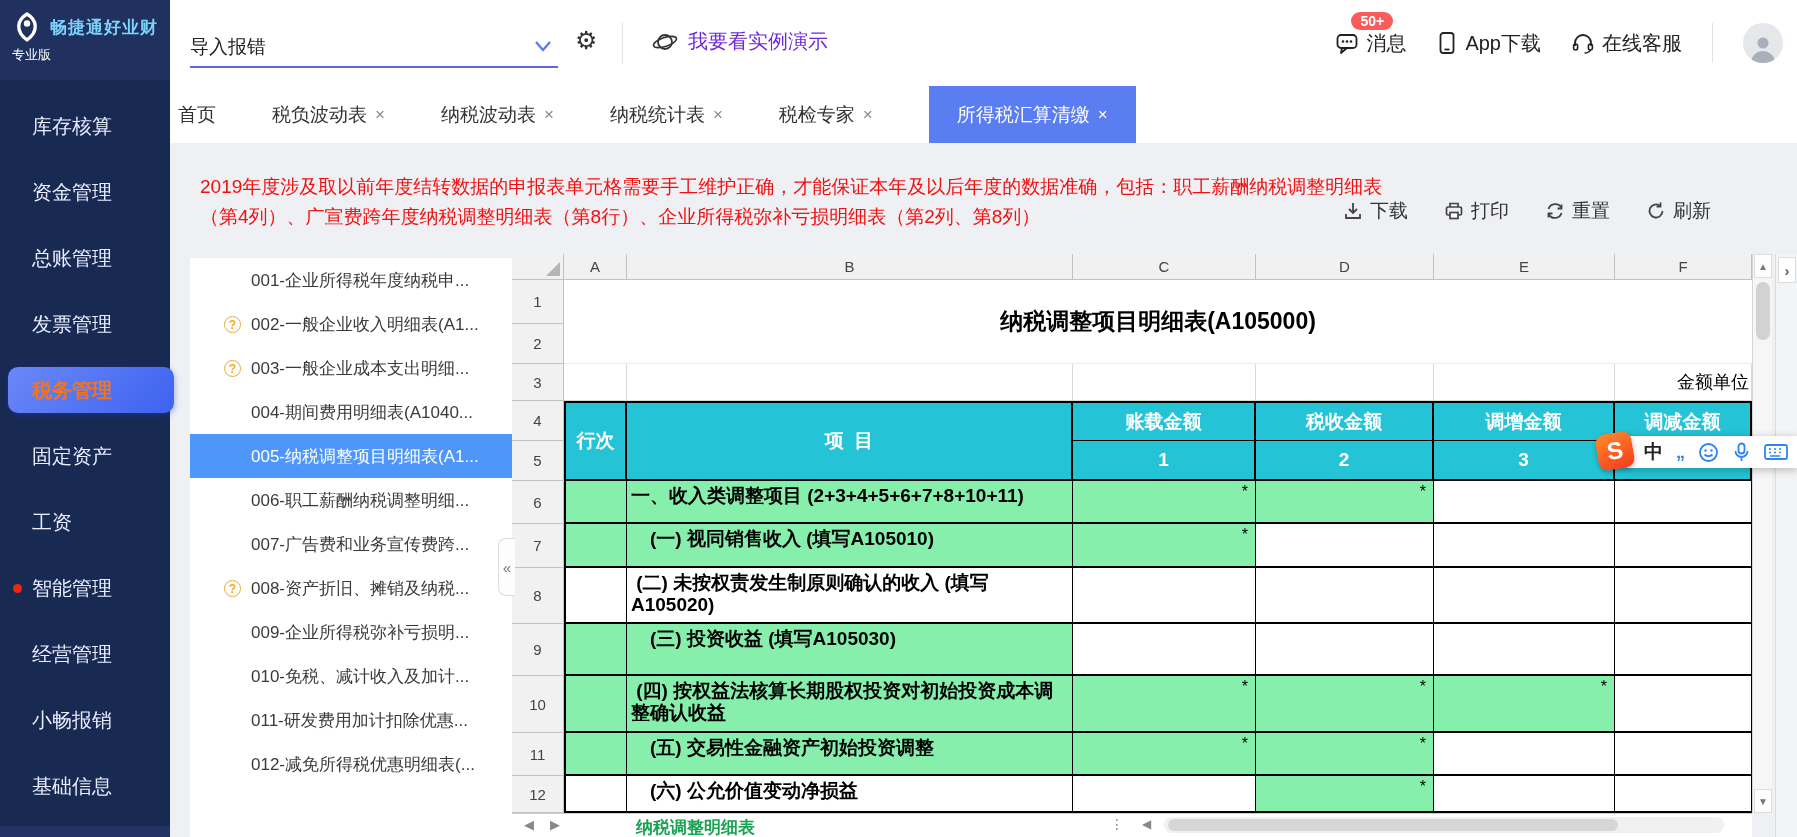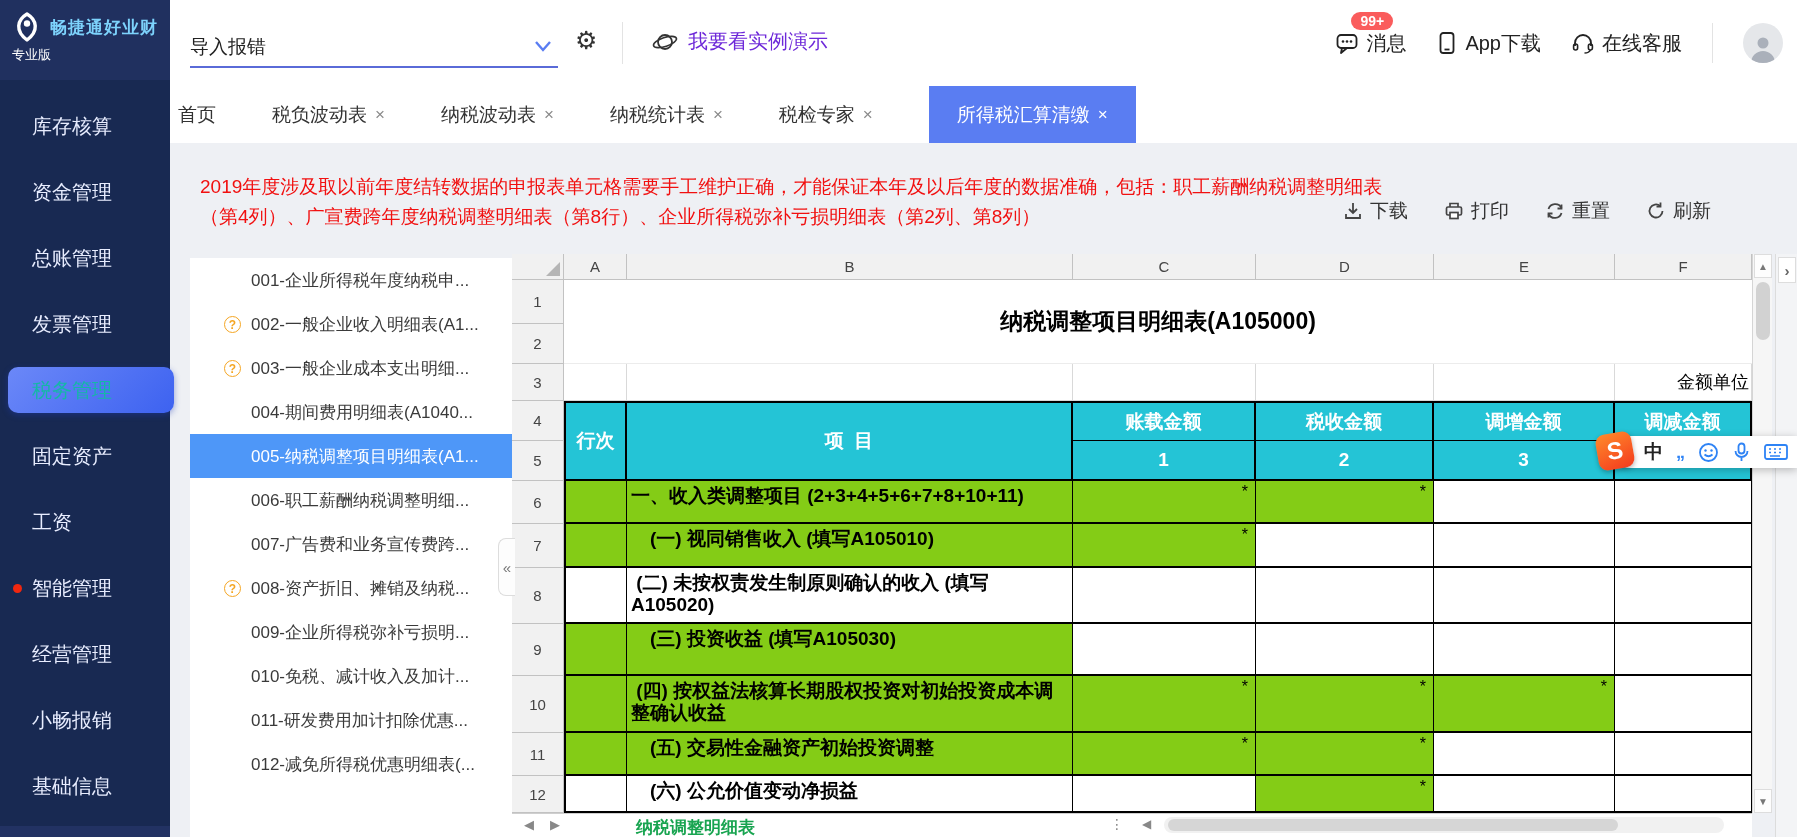--- a/index.html
+++ b/index.html
@@ -15,21 +15,21 @@
   .logo-row { display:flex; align-items:center; gap:6px; }
   .logo-mark { width:34px; height:34px; flex:0 0 auto; }
   .brand-name { color:#7dd3fc; font-size:17px; font-weight:700; letter-spacing:1px; }
   .edition { color:#fff; font-size:13px; margin:2px 0 0 2px; }
   .nav { position:absolute; top:93px; left:0; width:170px; }
   .nav-item { position:relative; height:66px; display:flex; align-items:center; padding-left:32px;
               color:#e8edff; font-size:20px; cursor:pointer; }
   .nav-item.active { }
   .active-pill { position:absolute; left:8px; top:10px; width:166px; height:46px; border-radius:10px;
                  background:linear-gradient(135deg,#6b88f8,#3d62f0); box-shadow:0 2px 6px rgba(30,60,180,.45); }
-  .nav-item.active span.lbl { position:relative; color:#14b8a6; font-weight:400; }
+  .nav-item.active span.lbl { position:relative; color:#f97316; font-weight:700; }
   .red-dot { position:absolute; left:13px; top:29px; width:9px; height:9px; border-radius:50%; background:#f0270f; }
   .side-bottom-strip { position:absolute; left:0; bottom:0; width:170px; height:11px; background:#223263; }
   
   .topbar { position:absolute; left:170px; top:0; width:1627px; height:86px; background:#fff; z-index:4; }
   .combo { position:absolute; left:20px; top:28px; width:368px; height:40px; border-bottom:2px solid #5a6bd8; cursor:pointer; }
   .combo-value { position:absolute; left:0; top:6px; font-size:19px; color:#222; }
   .combo-chevron { position:absolute; right:6px; top:12px; width:18px; height:12px; color:#5a7df2; }
   .gear { position:absolute; left:405px; top:26px; font-size:25px; color:#333; cursor:pointer; font-family:"DejaVu Sans",sans-serif;}
   .tb-divider { position:absolute; left:452px; top:22px; width:1px; height:42px; background:#e3e3e3; }
   .demo { position:absolute; left:482px; top:28px; display:flex; align-items:center; gap:10px; font-size:20px; color:#6d28d9; cursor:pointer; }
@@ -71,21 +71,21 @@
   .r3 { background:#fff; border-right:1px solid #d9d9d9; border-bottom:1px solid #d9d9d9; cursor:cell; }
   .r3.unit { display:flex; align-items:center; justify-content:flex-end; font-size:18px; color:#000; padding-right:2px; overflow:hidden; white-space:nowrap; }
   .cyan { background:#24c4d6; color:#fff; font-weight:700; font-size:19px;
           display:flex; align-items:center; justify-content:center;
           border-right:2px solid #000; border-bottom:1px solid #000; cursor:cell; }
   .cyan.top2 { border-top:2px solid #000; }
   .cyan.bl2 { border-left:2px solid #000; }
   .cyan.bb2 { border-bottom:2px solid #000; }
   .dcell { background:#fff; border-right:1px solid #000; border-bottom:2px solid #000; cursor:cell; position:relative; }
   .dcell.bl2 { border-left:2px solid #000; }
-  .dcell.gray { background:#84cc16; }
+  .dcell.gray { background:#86efac; }
   .bt { font-size:19px; font-weight:700; color:#000; line-height:22px; padding:4px 2px 2px 4px; white-space:pre-wrap; overflow:hidden; }
   .star { font-size:16px; color:#000; text-align:right; padding:2px 7px 0 0; }
   
   .vscroll { position:absolute; left:1752px; top:254px; width:20px; height:559px; background:#f6f6f6; border-left:1px solid #d5d5d5; z-index:2; }
   .vs-btn { position:absolute; left:1px; width:18px; height:24px; background:#fdfdfd; border:1px solid #ddd; color:#777; font-size:10px;
             display:flex; align-items:center; justify-content:center; cursor:pointer; }
   .vs-up { top:0; } .vs-down { bottom:0; }
   .vs-thumb { position:absolute; left:3px; top:28px; width:14px; height:58px; background:#d2d2d2; border-radius:7px; cursor:grab; }
   .right-strip { position:absolute; left:1775px; top:254px; width:22px; height:583px; background:#f3f4f6; border-left:1px solid #dcdcdc; z-index:2; }
   .expand-btn { position:absolute; left:2px; top:3px; width:18px; height:26px; background:#fff; border:1px solid #ddd; color:#666;
@@ -176,21 +176,21 @@
     <div class="tb-divider"></div>
     <div class="demo">
       <svg width="26" height="26" viewBox="0 0 26 26">
         <circle cx="13" cy="13" r="7" fill="none" stroke="#333" stroke-width="1.8"></circle>
         <ellipse cx="13" cy="13" rx="12" ry="4.4" fill="none" stroke="#333" stroke-width="1.6" transform="rotate(-18 13 13)"></ellipse>
       </svg>
       <span>我要看实例演示</span>
     </div>
     <div class="tb-right">
       <div class="tb-link">
-        <span class="badge">99+</span>
+        <span class="badge">50+</span>
         <svg width="24" height="24" viewBox="0 0 24 24">
           <rect x="2.5" y="4" width="19" height="13" rx="3.5" fill="none" stroke="#222" stroke-width="1.8"></rect>
           <path d="M7 17 L6 22 L12 17" fill="none" stroke="#222" stroke-width="1.8" stroke-linejoin="round"></path>
           <circle cx="8" cy="10.5" r="1.3" fill="#222"></circle>
             <circle cx="12" cy="10.5" r="1.3" fill="#222"></circle>
             <circle cx="16" cy="10.5" r="1.3" fill="#222"></circle>
         </svg>
         <span>消息</span>
       </div>
       <div class="tb-link">

